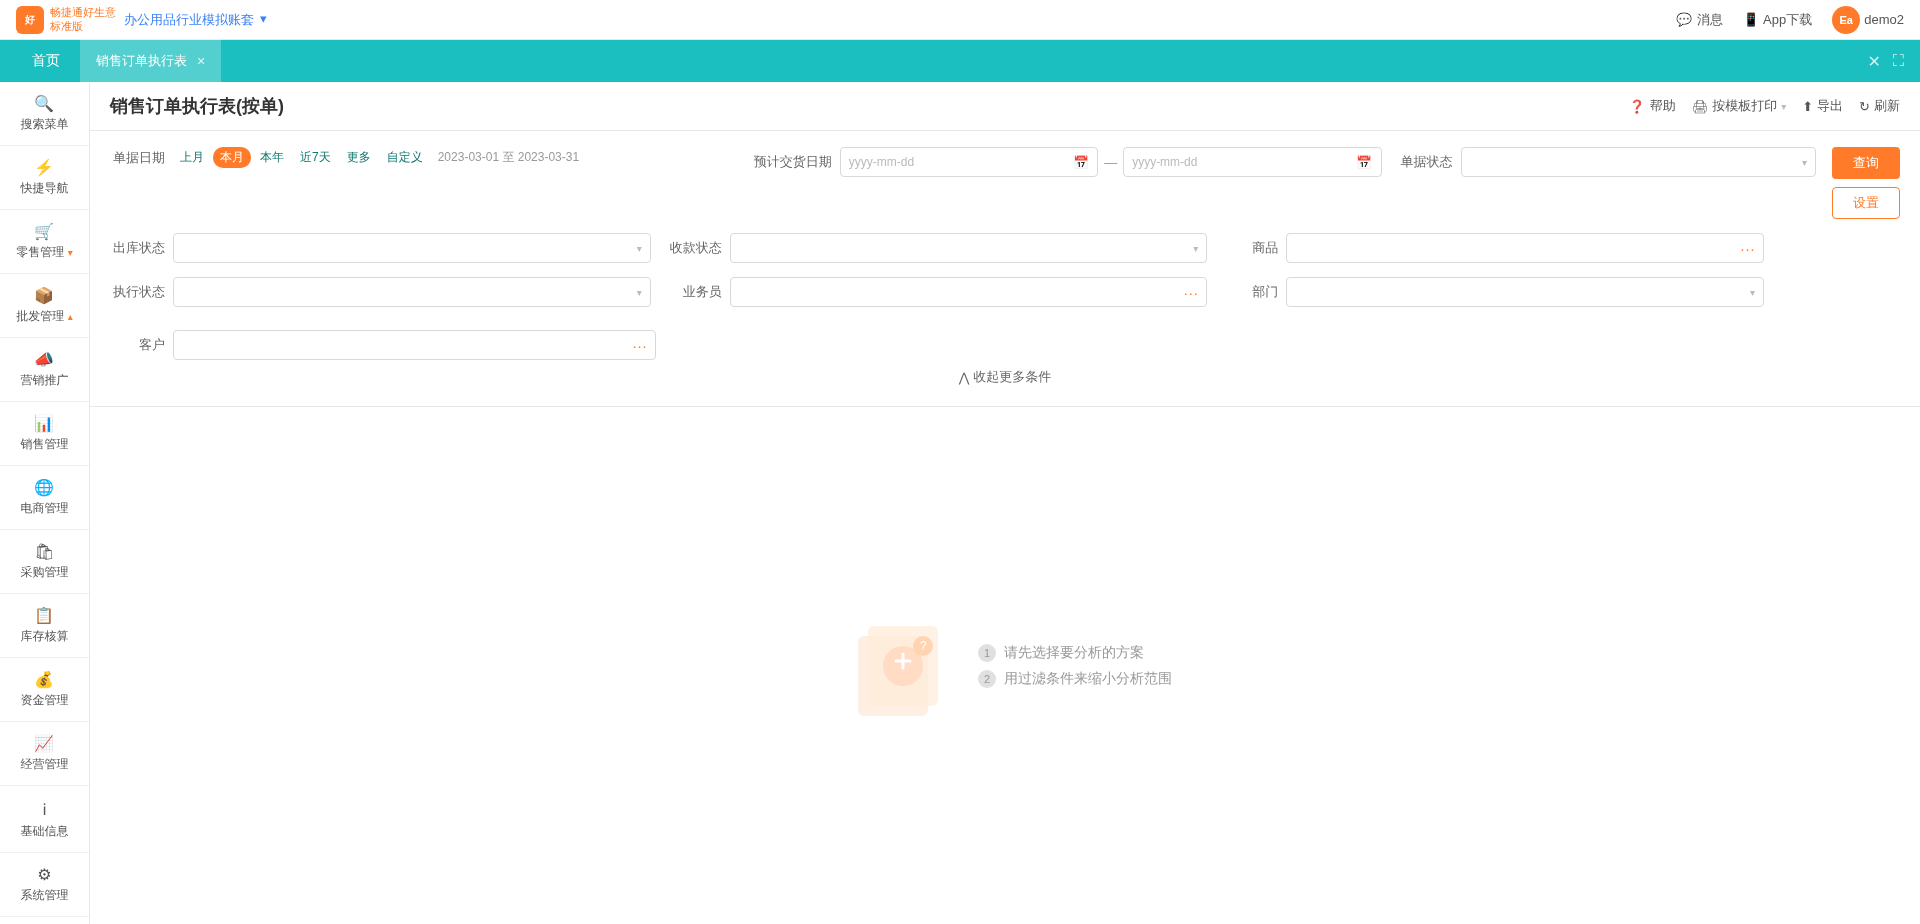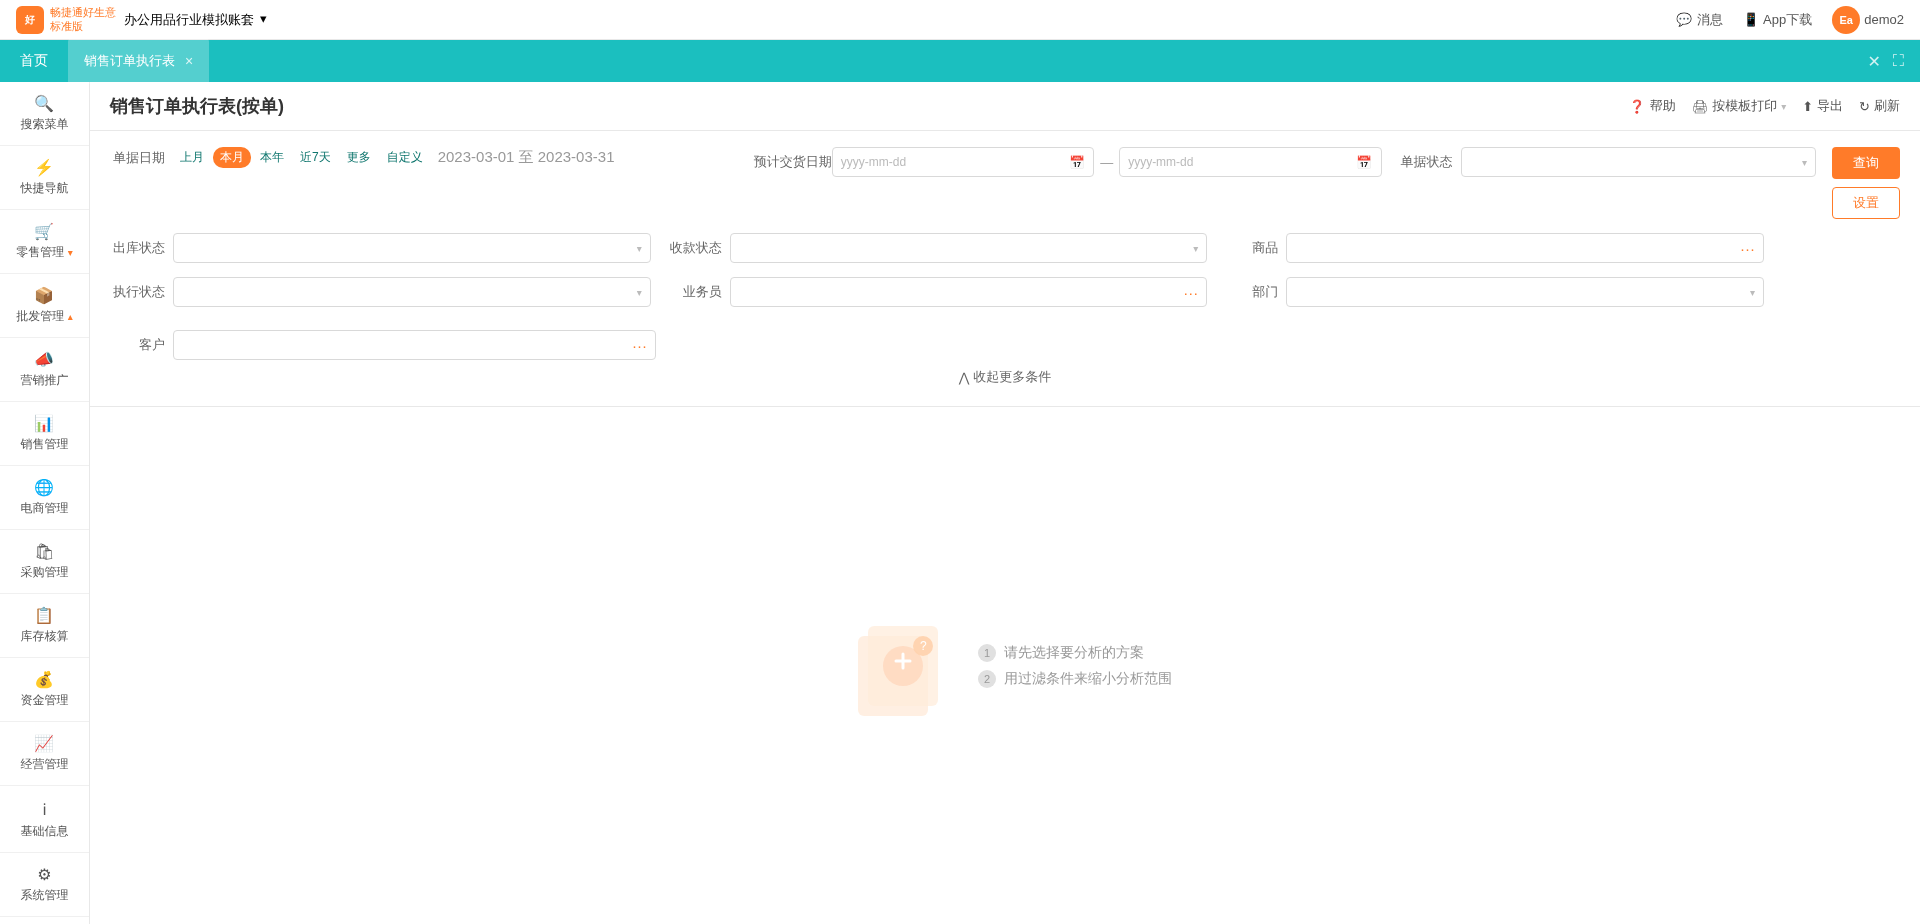--- a/index.html
+++ b/index.html
@@ -13,32 +13,32 @@
       align-items: center;
       padding: 0 16px;
       border-bottom: 1px solid #e8e8e8;
       justify-content: space-between;
       flex-shrink: 0;
     }
     .top-bar-left { display: flex; align-items: center; gap: 8px; }
     .logo-area { display: flex; align-items: center; gap: 6px; }
     .logo-icon { width: 28px; height: 28px; background: #ff7b29; border-radius: 6px; display: flex; align-items: center; justify-content: center; color: #fff; font-size: 10px; font-weight: bold; }
     .logo-text { font-size: 11px; color: #ff7b29; line-height: 1.2; }
-    .breadcrumb-area { display: flex; align-items: flex-start; gap: 6px; color: #000000; font-size: 13px; }
+    .breadcrumb-area { display: flex; align-items: flex-start; gap: 6px; color: #3b82f6; font-size: 13px; }
     .top-bar-right { display: flex; align-items: center; gap: 20px; color: #555; font-size: 13px; }
     .top-right-item { display: flex; align-items: center; gap: 4px; cursor: pointer; }
     .avatar { width: 28px; height: 28px; background: #ff7b29; border-radius: 50%; display: flex; align-items: center; justify-content: center; color: #fff; font-size: 11px; font-weight: bold; }
 
     
     .tab-bar {
       background: #1bbfbf;
       height: 42px;
       display: flex;
       align-items: center;
-      padding: 0 0 0 0;
+      padding: 0 0 0 12px;
       flex-shrink: 0;
       position: relative;
     }
     .tab-home {
       height: 42px;
       padding: 0 20px;
       display: flex;
       align-items: center;
       color: #fff;
       font-size: 14px;
@@ -337,24 +337,24 @@
               <span class="field-label">单据日期</span>
               <div style="display:flex; align-items:center; gap:4px; flex:1;">
                 <div class="date-btn-group">
                   <button class="d-btn">上月</button>
                   <button class="d-btn active">本月</button>
                   <button class="d-btn">本年</button>
                   <button class="d-btn">近7天</button>
                   <button class="d-btn">更多</button>
                   <button class="d-btn">自定义</button>
                 </div>
-                <span style="font-size:15px; color:#999; margin-left:4px;">2023-03-01 至 2023-03-31</span>
-              </div>
-            </div>
-            <div style="display:flex; align-items:center; gap:0; flex:3;justify-content:center;">
+                <span style="font-size:12px; color:#999; margin-left:4px;">2023-03-01 至 2023-03-31</span>
+              </div>
+            </div>
+            <div style="display:flex; align-items:center; gap:8px; flex:3;justify-content:center;">
               <span class="field-label">预计交货日期</span>
               <div style="display:flex; align-items:center; gap:6px; flex:1;">
                 <div class="date-field" style="flex:1;">
                   <span>yyyy-mm-dd</span>
                   <span class="date-cal-icon">📅</span>
                 </div>
                 <span class="date-separator">—</span>
                 <div class="date-field" style="flex:1;">
                   <span>yyyy-mm-dd</span>
                   <span class="date-cal-icon">📅</span>

